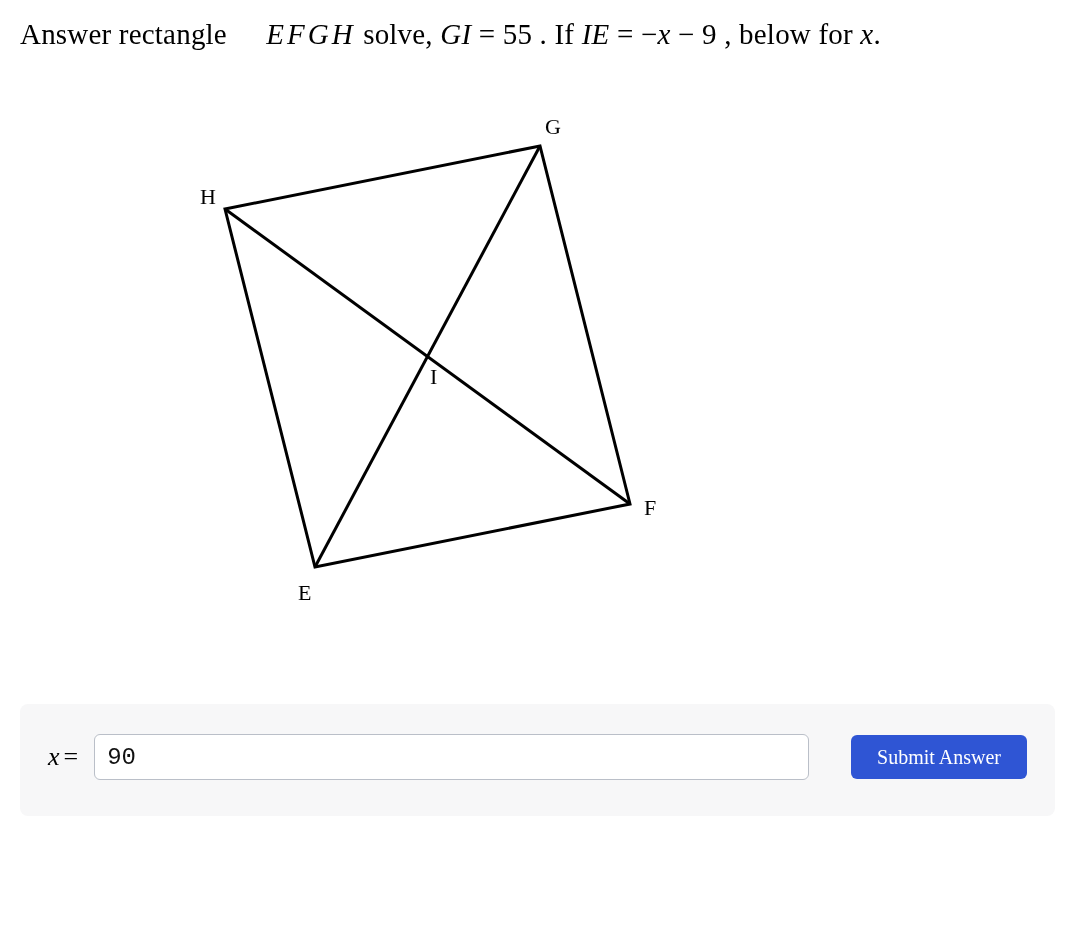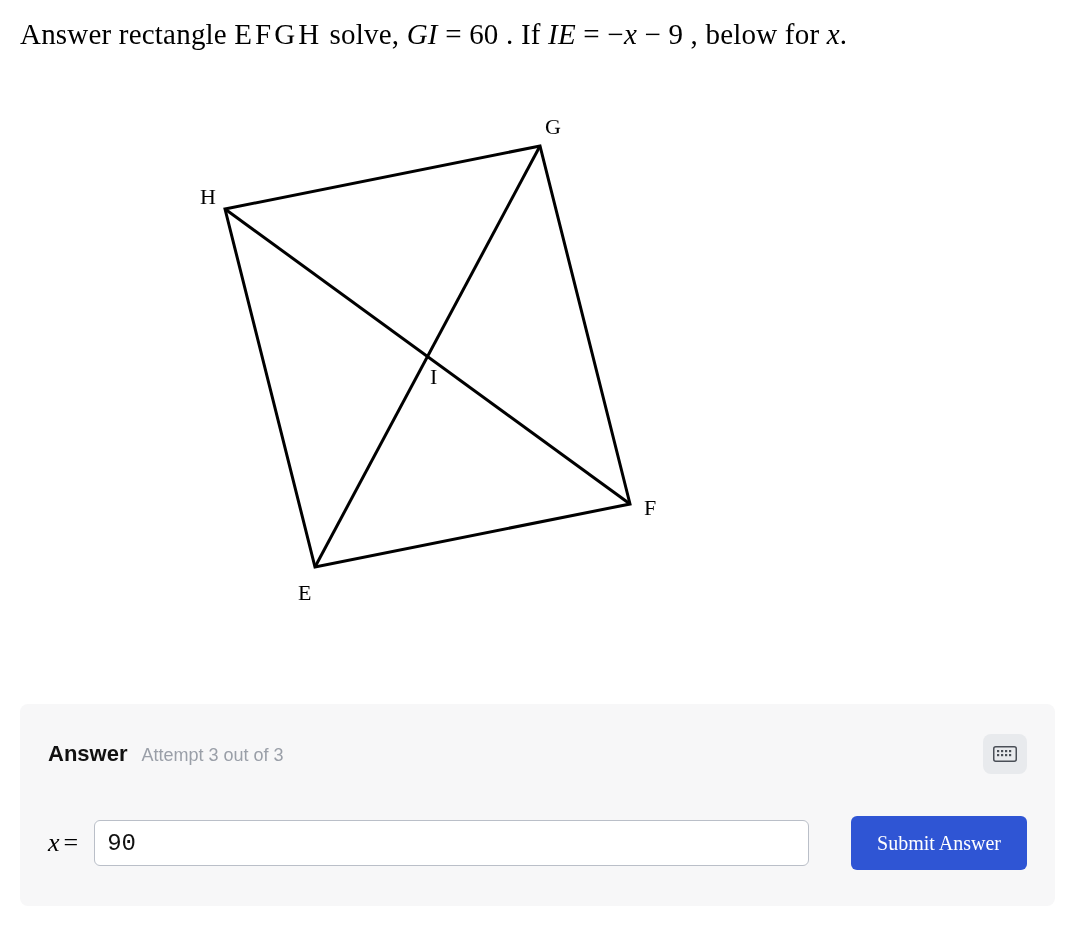--- a/index.html
+++ b/index.html
@@ -17,21 +17,23 @@
 
   
   .problem {
     font-size: 29px;
     line-height: 1.35;
     letter-spacing: 0.2px;
     margin-bottom: 50px;
   }
   .problem .mi { font-style: italic; }
   .problem .efgh {
+    font-style: italic;
     letter-spacing: 3px;
+    margin-left: 32px;
   }
 
   
   .diagram-wrap {
     width: 100%;
     display: flex;
     justify-content: flex-start;
     margin-bottom: 40px;
   }
   .diagram {
@@ -108,39 +110,39 @@
     color: #111;
     background: #fff;
   }
   .submit-btn {
     background: #2f55d4;
     color: #ffffff;
     font-family: "Times New Roman", Georgia, serif;
     font-size: 20px;
     border: none;
     border-radius: 6px;
-    height: 54px;
+    height: 44px;
     padding: 0 26px;
     cursor: pointer;
     white-space: nowrap;
     margin-left: 30px;
   }
 </style>
 </head>
 <body>
 
 <div class="page">
 
   <div class="problem">
     <span>Answer rectangle </span>
     <span class="efgh">EFGH</span>
     <span> solve, </span>
     <span class="mi">GI</span>
     <span> = </span>
-    <span>60</span>
+    <span>55</span>
     <span>. If </span>
     <span class="mi">IE</span>
     <span> = </span>
     <span>−</span><span class="mi">x</span><span> − </span><span>9</span>
     <span>, below for </span>
     <span class="mi">x</span><span>.</span>
   </div>
 
   <div class="diagram-wrap">
     <svg class="diagram" width="720" height="560" viewBox="0 0 720 560">
@@ -154,39 +156,20 @@
 
       <text class="vlabel" x="525" y="30">G</text>
       <text class="vlabel" x="180" y="100">H</text>
       <text class="vlabel" x="410" y="280">I</text>
       <text class="vlabel" x="624" y="411">F</text>
       <text class="vlabel" x="278" y="496">E</text>
     </svg>
   </div>
 
   <div class="answer-panel">
-    <div class="answer-header">
-      <div class="answer-left">
-        <span class="answer-label">Answer</span>
-        <span class="attempt">Attempt 3 out of 3</span>
-      </div>
-      <button class="keypad-btn" aria-label="keypad">
-        <svg width="24" height="16" viewBox="0 0 24 16">
-          <rect x="0.75" y="0.75" width="22.5" height="14.5" rx="2" ry="2" fill="none" stroke="#4a4f57" stroke-width="1.5"></rect>
-          <rect x="4" y="4" width="2.2" height="2.2" fill="#4a4f57"></rect>
-          <rect x="8" y="4" width="2.2" height="2.2" fill="#4a4f57"></rect>
-          <rect x="12" y="4" width="2.2" height="2.2" fill="#4a4f57"></rect>
-          <rect x="16" y="4" width="2.2" height="2.2" fill="#4a4f57"></rect>
-          <rect x="4" y="8" width="2.2" height="2.2" fill="#4a4f57"></rect>
-          <rect x="8" y="8" width="2.2" height="2.2" fill="#4a4f57"></rect>
-          <rect x="12" y="8" width="2.2" height="2.2" fill="#4a4f57"></rect>
-          <rect x="16" y="8" width="2.2" height="2.2" fill="#4a4f57"></rect>
-        </svg>
-      </button>
-    </div>
 
     <div class="answer-row">
       <span class="xe">
         <span class="mi">x</span><span class="eq">=</span>
       </span>
       <input class="answer-input" type="text" value="90" style="">
       <button class="submit-btn">Submit Answer</button>
     </div>
   </div>
 

